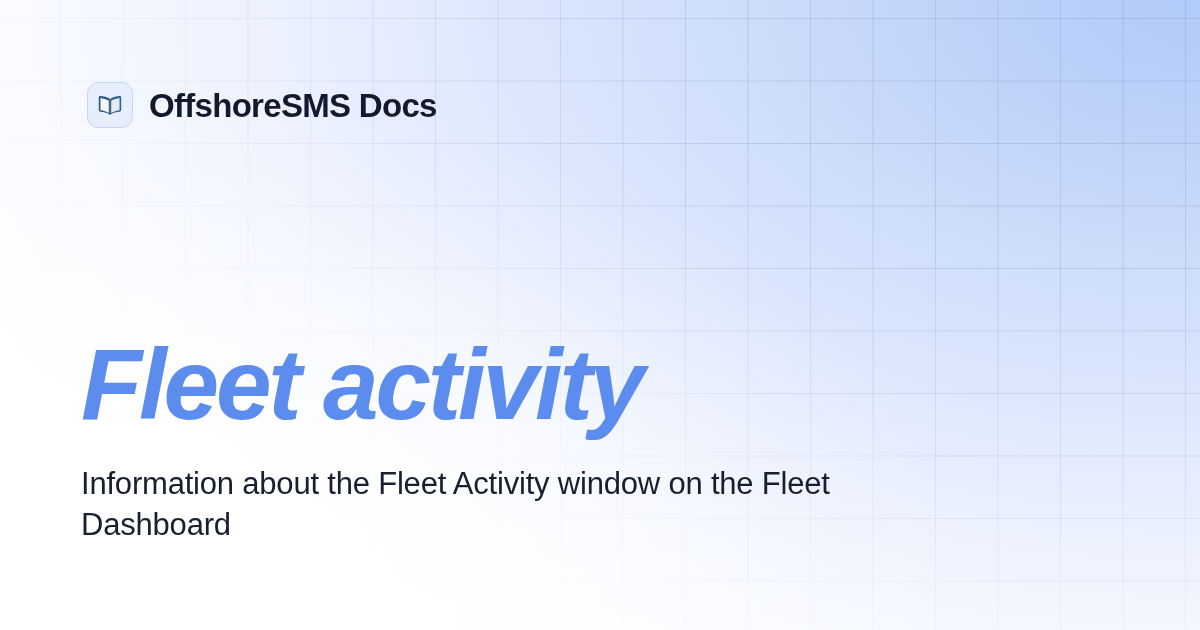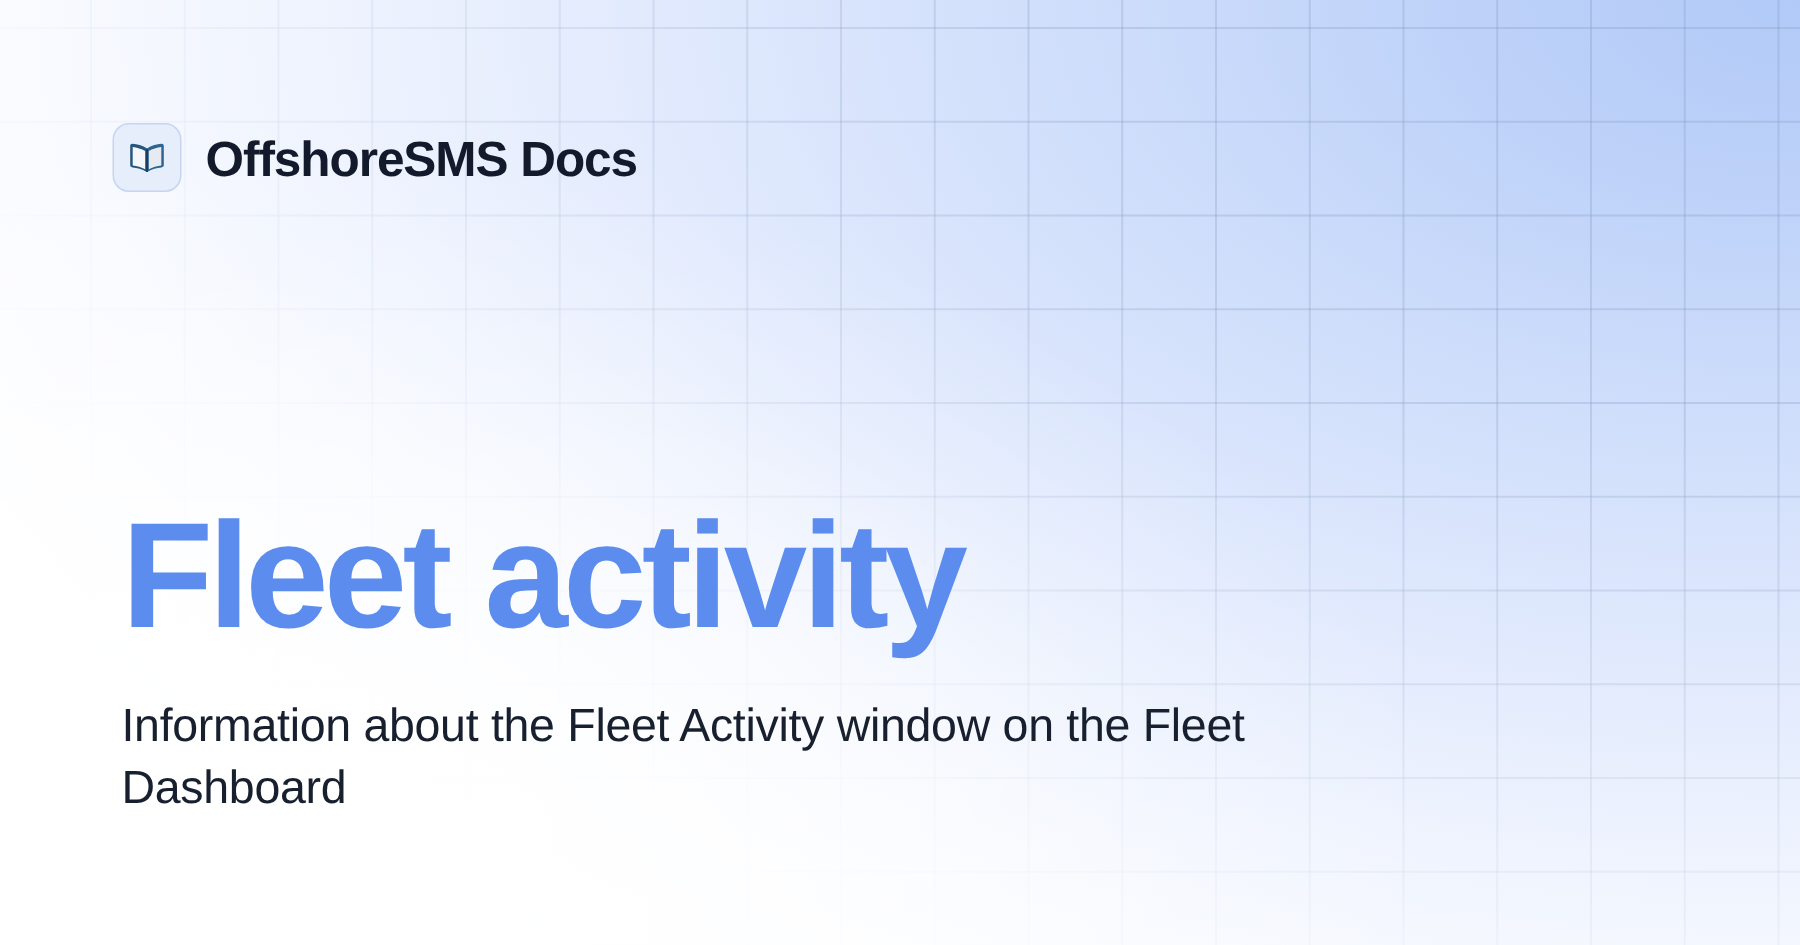--- a/index.html
+++ b/index.html
@@ -76,21 +76,21 @@
         rgba(255,255,255,0.98) 0%,
         rgba(255,255,255,0.88) 26%,
         rgba(255,255,255,0.55) 46%,
         rgba(255,255,255,0.18) 64%,
         rgba(255,255,255,0) 80%);
   }
 
   
   .brand {
     position: absolute;
-    left: 75px;
+    left: 87px;
     top: 82px;
     display: flex;
     align-items: center;
     gap: 16px;
     text-align: center;
   }
 
   .brand-logo {
     width: 46px;
     height: 46px;
@@ -124,20 +124,21 @@
   }
 
   .hero-heading {
     margin: 0;
     font-size: 100px;
     font-weight: bold;
     line-height: 1.02;
     letter-spacing: -3.2px;
     color: #5b8cee;
     white-space: nowrap;
+    font-style: italic;
   }
 
   .hero-subtitle {
     margin: 28px 0 12px 0;
     font-size: 31px;
     font-weight: normal;
     line-height: 1.33;
     letter-spacing: -0.2px;
     color: #18203045;
     color: #182030;

